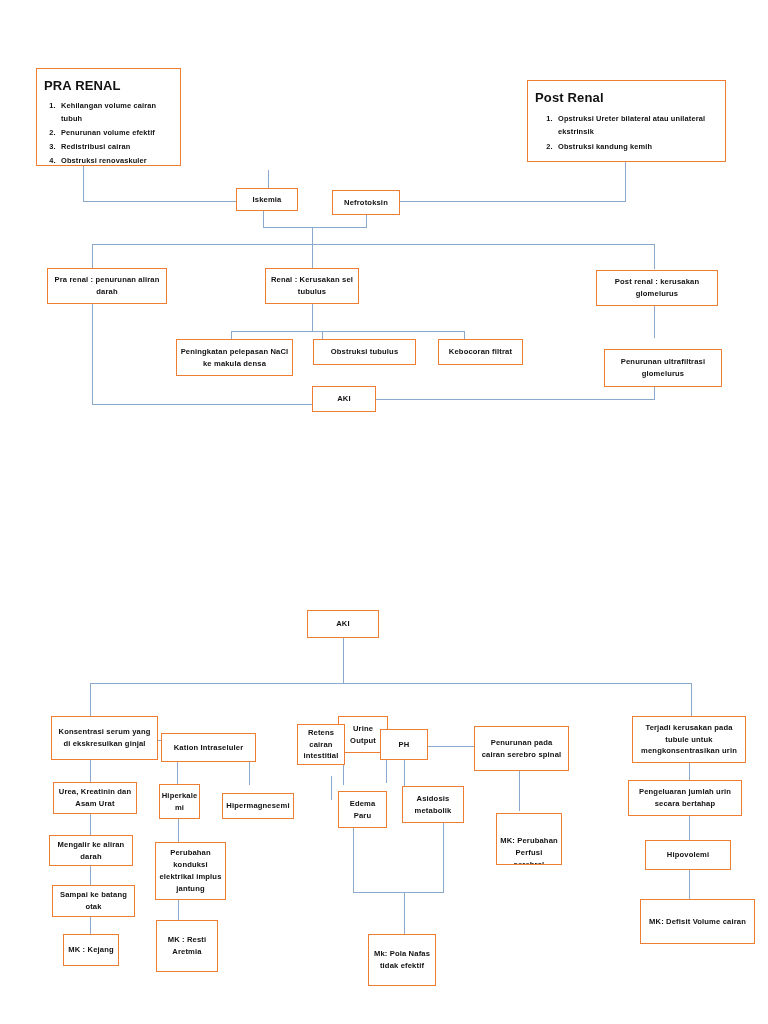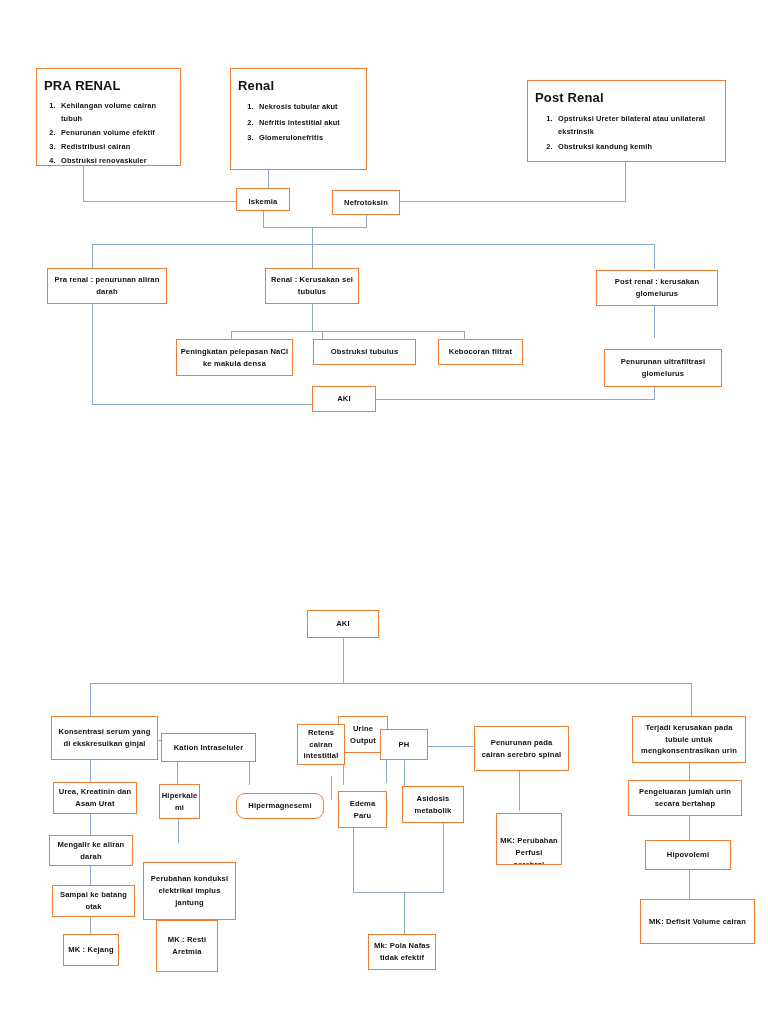--- a/index.html
+++ b/index.html
@@ -74,46 +74,38 @@
   <div class="box topleftbox" style="left:36px; top:68px; width:145px; height:98px;">
     <span class="cat-title">PRA RENAL</span>
     <ol class="catlist">
       <li>Kehilangan volume cairan tubuh</li>
       <li>Penurunan volume efektif</li>
       <li>Redistribusi cairan</li>
       <li>Obstruksi renovaskuler</li>
     </ol>
   </div>
 
-  <div class="box topleftbox" style="left:230px; top:68px; width:137px; height:102px;">
-    <span class="cat-title">Renal</span>
-    <ol class="catlist" style="margin-left:18px;line-height:1.95;">
-      <li>Nekrosis tubular akut</li>
-      <li>Nefritis intestitial akut</li>
-      <li>Glomerulonefritis</li>
-    </ol>
-  </div>
 
   <div class="box topleftbox" style="left:527px; top:80px; width:199px; height:82px;">
     <span class="cat-title">Post Renal</span>
     <ol class="catlist" style="margin-left:20px;line-height:1.8;">
       <li>Opstruksi Ureter bilateral atau unilateral ekstrinsik</li>
       <li>Obstruksi kandung kemih</li>
     </ol>
   </div>
 
   <div class="ln lnv" style="left:83px; top:166px; height:36px;"></div>
   <div class="ln lnh" style="left:83px; top:201px; width:155px;"></div>
 
   <div class="ln lnv" style="left:268px; top:170px; height:20px;"></div>
 
   <div class="ln lnv" style="left:625px; top:162px; height:39px;"></div>
   <div class="ln lnh" style="left:399px; top:201px; width:227px;"></div>
 
-  <div class="box" style="left:236px; top:188px; width:54px; height:23px;justify-content:flex-end;">
+  <div class="box" style="left:236px; top:188px; width:62px; height:23px;">
     <span>Iskemia</span>
   </div>
 
   <div class="box" style="left:332px; top:190px; width:68px; height:25px;">
     <span>Nefrotoksin</span>
   </div>
 
   <div class="ln lnv" style="left:263px; top:211px; height:17px;"></div>
   <div class="ln lnv" style="left:366px; top:215px; height:13px;"></div>
   <div class="ln lnh" style="left:263px; top:227px; width:104px;"></div>
@@ -207,26 +199,26 @@
 
   <div class="box" style="left:161px; top:733px; width:95px; height:29px;">
     <span>Kation Intraseluler</span>
   </div>
   <div class="ln lnv" style="left:177px; top:762px; height:23px;"></div>
   <div class="ln lnv" style="left:249px; top:762px; height:23px;"></div>
 
   <div class="box" style="left:159px; top:784px; width:41px; height:35px;">
     <span>Hiperkale mi</span>
   </div>
-  <div class="box" style="left:236px; top:793px; width:88px; height:26px;border-radius:9px;">
+  <div class="box" style="left:222px; top:793px; width:72px; height:26px;">
     <span>Hipermagnesemi</span>
   </div>
   <div class="ln lnv" style="left:178px; top:819px; height:24px;"></div>
 
-  <div class="box" style="left:143px; top:842px; width:93px; height:58px;margin-top:20px;">
+  <div class="box" style="left:155px; top:842px; width:71px; height:58px;">
     <span>Perubahan konduksi elektrikal implus jantung</span>
   </div>
   <div class="ln lnv" style="left:178px; top:900px; height:20px;"></div>
 
   <div class="box" style="left:156px; top:920px; width:62px; height:52px;">
     <span>MK : Resti Aretmia</span>
   </div>
 
   <div class="box" style="left:338px; top:716px; width:50px; height:37px;">
     <span>Urine Output</span>
@@ -262,21 +254,21 @@
 
   <div class="box" style="left:338px; top:791px; width:49px; height:37px;">
     <span>Edema Paru</span>
   </div>
 
   <div class="ln lnv" style="left:353px; top:828px; height:65px;"></div>
   <div class="ln lnv" style="left:443px; top:823px; height:70px;"></div>
   <div class="ln lnh" style="left:353px; top:892px; width:91px;"></div>
   <div class="ln lnv" style="left:404px; top:892px; height:48px;"></div>
 
-  <div class="box" style="left:368px; top:934px; width:68px; height:36px;text-align:center;">
+  <div class="box" style="left:368px; top:934px; width:68px; height:52px;text-align:center;">
     <span>Mk: Pola Nafas tidak efektif</span>
   </div>
 
   <div class="box" style="left:632px; top:716px; width:114px; height:47px;">
     <span>Terjadi kerusakan pada tubule untuk mengkonsentrasikan urin</span>
   </div>
   <div class="ln lnv" style="left:689px; top:763px; height:18px;"></div>
 
   <div class="box" style="left:628px; top:780px; width:114px; height:36px;">
     <span>Pengeluaran jumlah urin secara bertahap</span>

